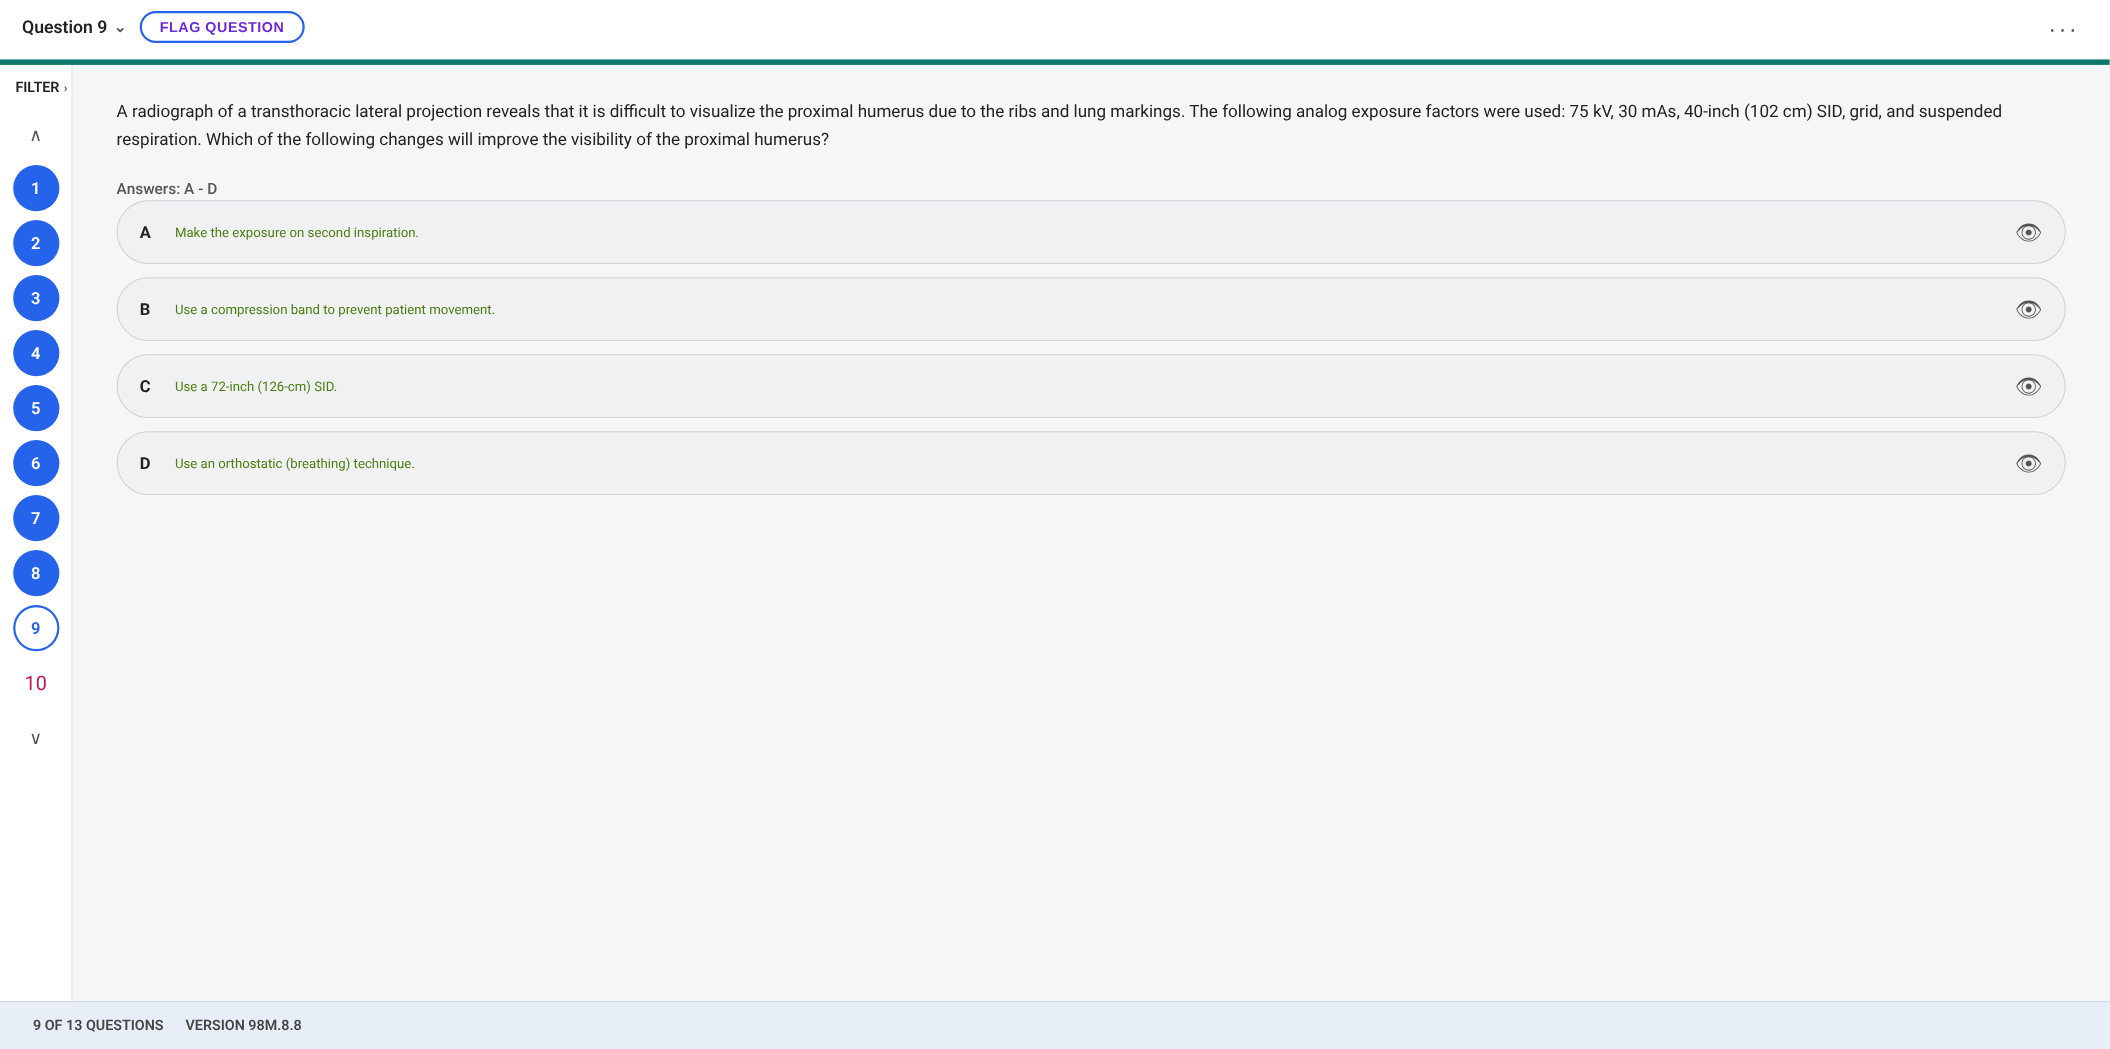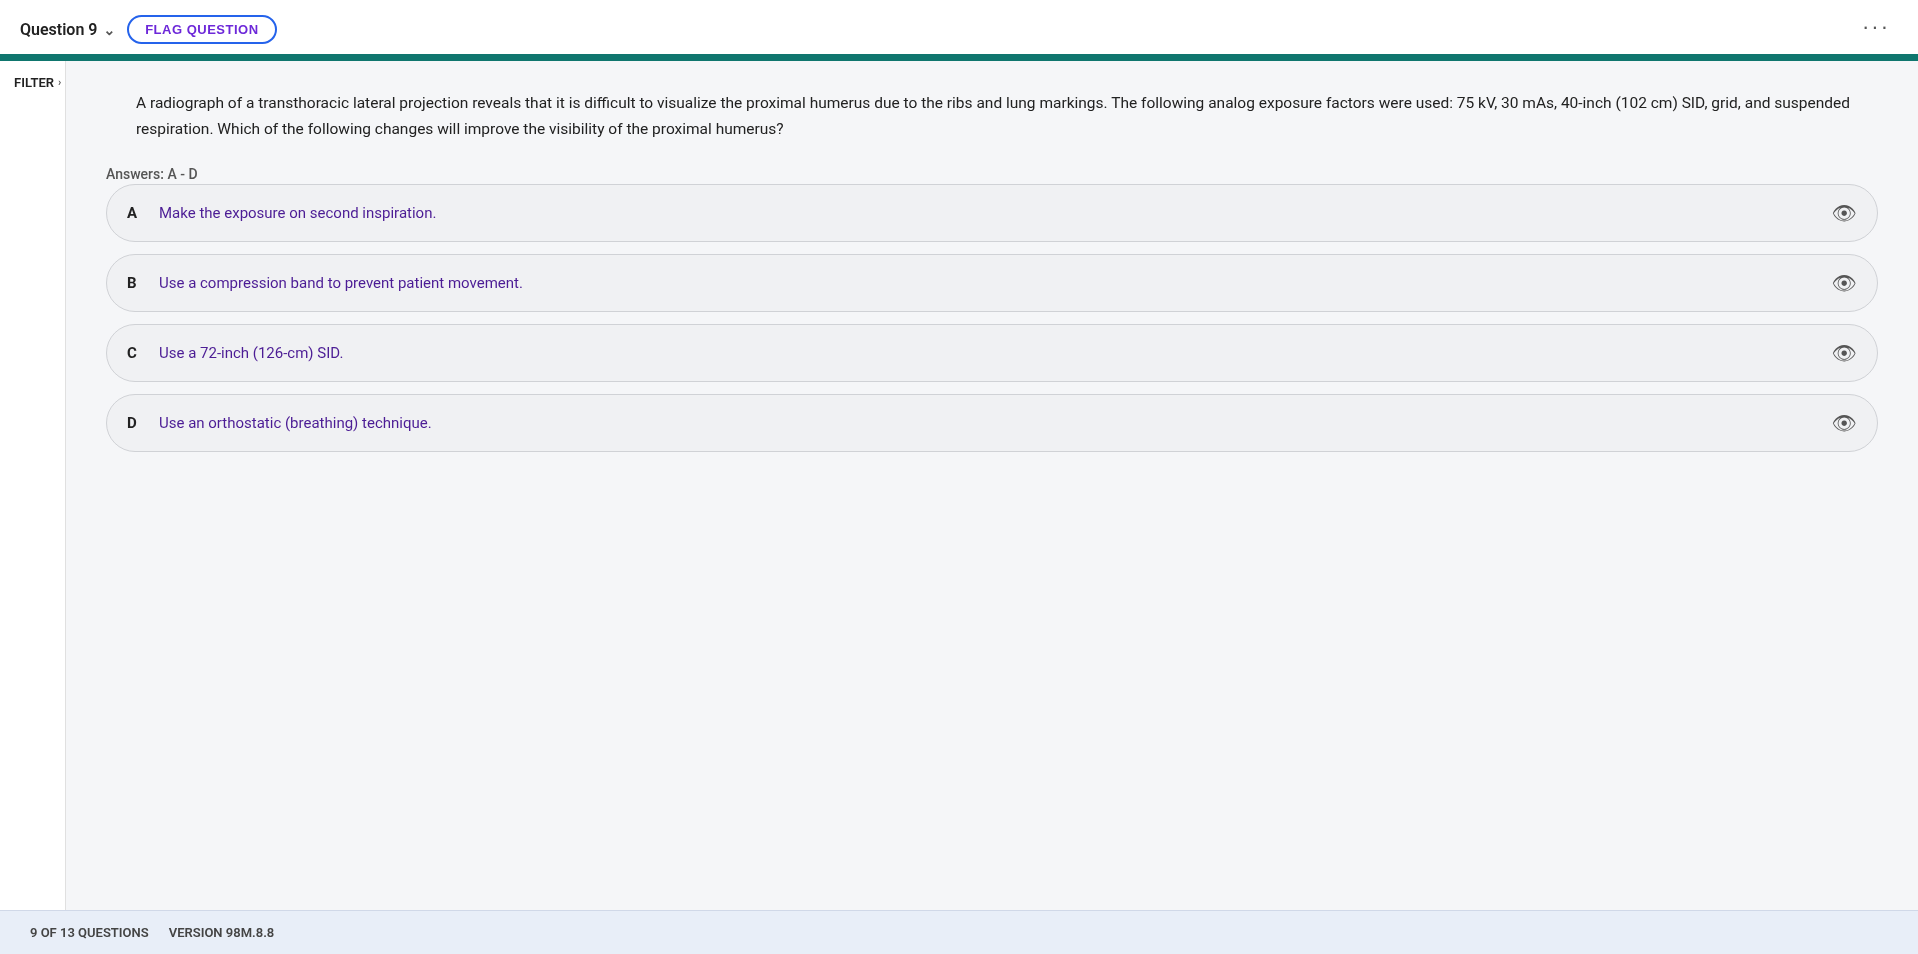--- a/index.html
+++ b/index.html
@@ -8,25 +8,25 @@
       background: #f5f6f8;
       height: 954px;
       overflow: hidden;
       display: flex;
       flex-direction: column;
     }
 
     
     .top-bar {
       display: flex;
-      align-items: flex-end;
+      align-items: flex-start;
       justify-content: space-between;
       padding: 10px 20px;
       background: #fff;
-      border-bottom: 7px solid #0f766e;
+      border-bottom: 5px solid #0f766e;
       min-height: 52px;
     }
     .top-bar-left {
       display: flex;
       align-items: center;
       gap: 12px;
     }
     .question-label {
       font-size: 16px;
       font-weight: 600;
@@ -67,22 +67,22 @@
       flex: 1;
       overflow: hidden;
     }
 
     
     .sidebar {
       width: 66px;
       background: #fff;
       border-right: 1px solid #e0e0e0;
       display: flex;
-      flex-direction: row;
-      align-items: flex-start;
+      flex-direction: column;
+      align-items: center;
       padding-top: 10px;
       gap: 8px;
       overflow: hidden;
     }
     .sidebar-collapse-btn {
       width: 32px;
       height: 32px;
       display: flex;
       align-items: center;
       justify-content: center;
@@ -157,21 +157,20 @@
     .question-area {
       flex: 1;
       padding: 30px 40px 20px 40px;
       overflow-y: auto;
     }
     .question-text {
       font-size: 15.5px;
       line-height: 1.65;
       color: #222;
       margin-bottom: 24px;
-      margin-left: 30px;
     }
     .answers-label {
       font-size: 14px;
       color: #555;
       margin-bottom: 2px;
       font-weight: 500;
     }
 
     
     .answer-option {
@@ -191,22 +190,22 @@
       align-items: center;
       gap: 14px;
     }
     .answer-letter {
       font-size: 15px;
       font-weight: 700;
       color: #222;
       min-width: 18px;
     }
     .answer-text {
-      font-size: 15px;
-      color: #4c1d95;
+      font-size: 12px;
+      color: #4d7c0f;
     }
     .eye-icon {
       font-size: 20px;
       color: #555;
       cursor: pointer;
     }
 
     
     .bottom-bar {
       background: #e8eef8;

